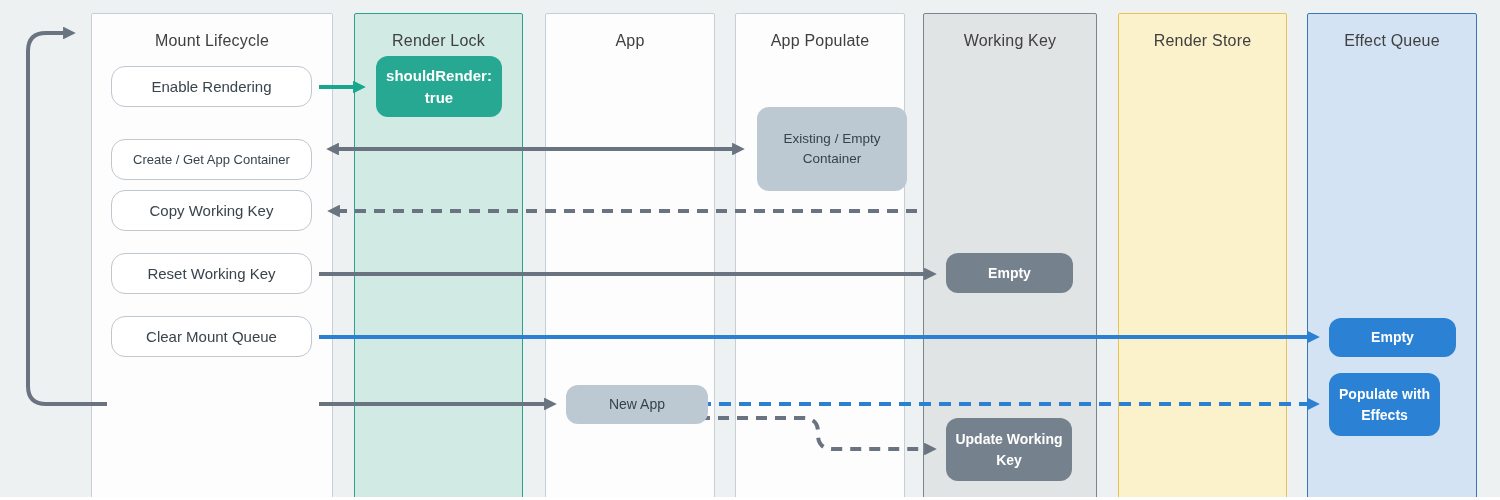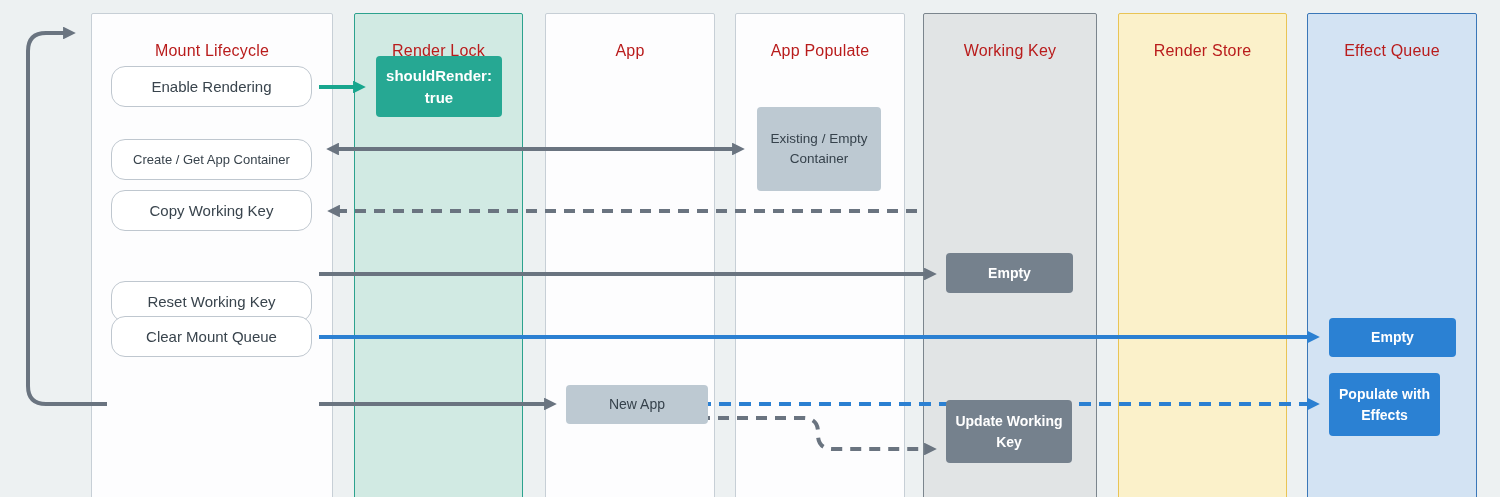--- a/index.html
+++ b/index.html
@@ -21,42 +21,42 @@
     box-sizing: border-box;
     border: 1.5px solid #c7cfd6;
     border-radius: 2px;
     background: #fdfdfe;
   }
   .col-teal   { background: #d1eae3; border-color: #2ca28e; }
   .col-gray   { background: #e1e4e5; border-color: #7b858d; }
   .col-yellow { background: #fbf1ca; border-color: #e9c455; }
   .col-blue   { background: #d3e3f3; border-color: #3a77b8; }
   .col-title {
-    margin-top: 28px;
+    margin-top: 18px;
     text-align: center;
     font-size: 16px;
-    color: #b91c1c;
+    color: #404040;
     letter-spacing: 0.2px;
   }
   .step {
     position: absolute;
     left: 111px; width: 201px; height: 41px;
     box-sizing: border-box;
     background: #ffffff;
     border: 1.5px solid #bfc7cf;
     border-radius: 14px;
     display: flex; align-items: center; justify-content: center;
     font-size: 15px; color: #39444d;
     z-index: 3;
   }
   .step.small { font-size: 13px; }
   .node {
     position: absolute;
     box-sizing: border-box;
-    border-radius: 4px;
+    border-radius: 12px;
     display: flex; align-items: center; justify-content: center;
     text-align: center;
     z-index: 3;
     line-height: 1.45;
     padding: 8px 6px;
   }
   .node-teal  { background: #26a893; color: #ffffff; font-weight: bold; font-size: 15px; }
   .node-grayblue { background: #bdc9d2; color: #36424c; font-size: 14px; }
   .node-slate { background: #75818d; color: #ffffff; font-weight: bold; font-size: 14px; }
   .node-blue  { background: #2b81d3; color: #ffffff; font-weight: bold; font-size: 14px; }
@@ -137,32 +137,32 @@
       
       <path d="M699,404 L1316,404" fill="none" stroke="#2b80d2" stroke-width="4" stroke-dasharray="12 8" marker-end="url(#ah-blue)"></path>
 
       
       <path d="M699,418 L803,418 Q818,418 818,432 L818,435 Q818,449 833,449 L933,449" fill="none" stroke="#6a7480" stroke-width="4" stroke-dasharray="11 8" marker-end="url(#ah-gray)"></path>
     </svg>
 
     <div class="step" style="top:66px;">Enable Rendering</div>
     <div class="step small" style="top:139px;">Create / Get App Container</div>
     <div class="step" style="top:190px;">Copy Working Key</div>
-    <div class="step" style="top:253px;margin-top:28px;">Reset Working Key</div>
+    <div class="step" style="top:253px;">Reset Working Key</div>
     <div class="step" style="top:316px;">Clear Mount Queue</div>
 
     <div class="node node-teal" style="left:376px; top:56px; width:126px; height:61px;">shouldRender: true</div>
 
-    <div class="node node-grayblue" style="left:757px; top:107px; width:124px; height:84px; font-size:13.5px;">Existing / Empty Container</div>
+    <div class="node node-grayblue" style="left:757px; top:107px; width:150px; height:84px; font-size:13.5px;">Existing / Empty Container</div>
 
     <div class="node node-grayblue" style="left:566px; top:385px; width:142px; height:39px;">New App</div>
 
     <div class="node node-slate" style="left:946px; top:253px; width:127px; height:40px;">Empty</div>
 
-    <div class="node node-slate" style="left:946px; top:400px; width:126px; height:63px;">Update Working Key</div>
+    <div class="node node-slate" style="left:946px; top:418px; width:126px; height:63px;">Update Working Key</div>
 
     <div class="node node-blue" style="left:1329px; top:318px; width:127px; height:39px;">Empty</div>
 
     <div class="node node-blue" style="left:1329px; top:373px; width:111px; height:63px;">Populate with Effects</div>
 
   </div>
   <div id="bottom-strip"></div>
 </div>
 
 </body></html>

